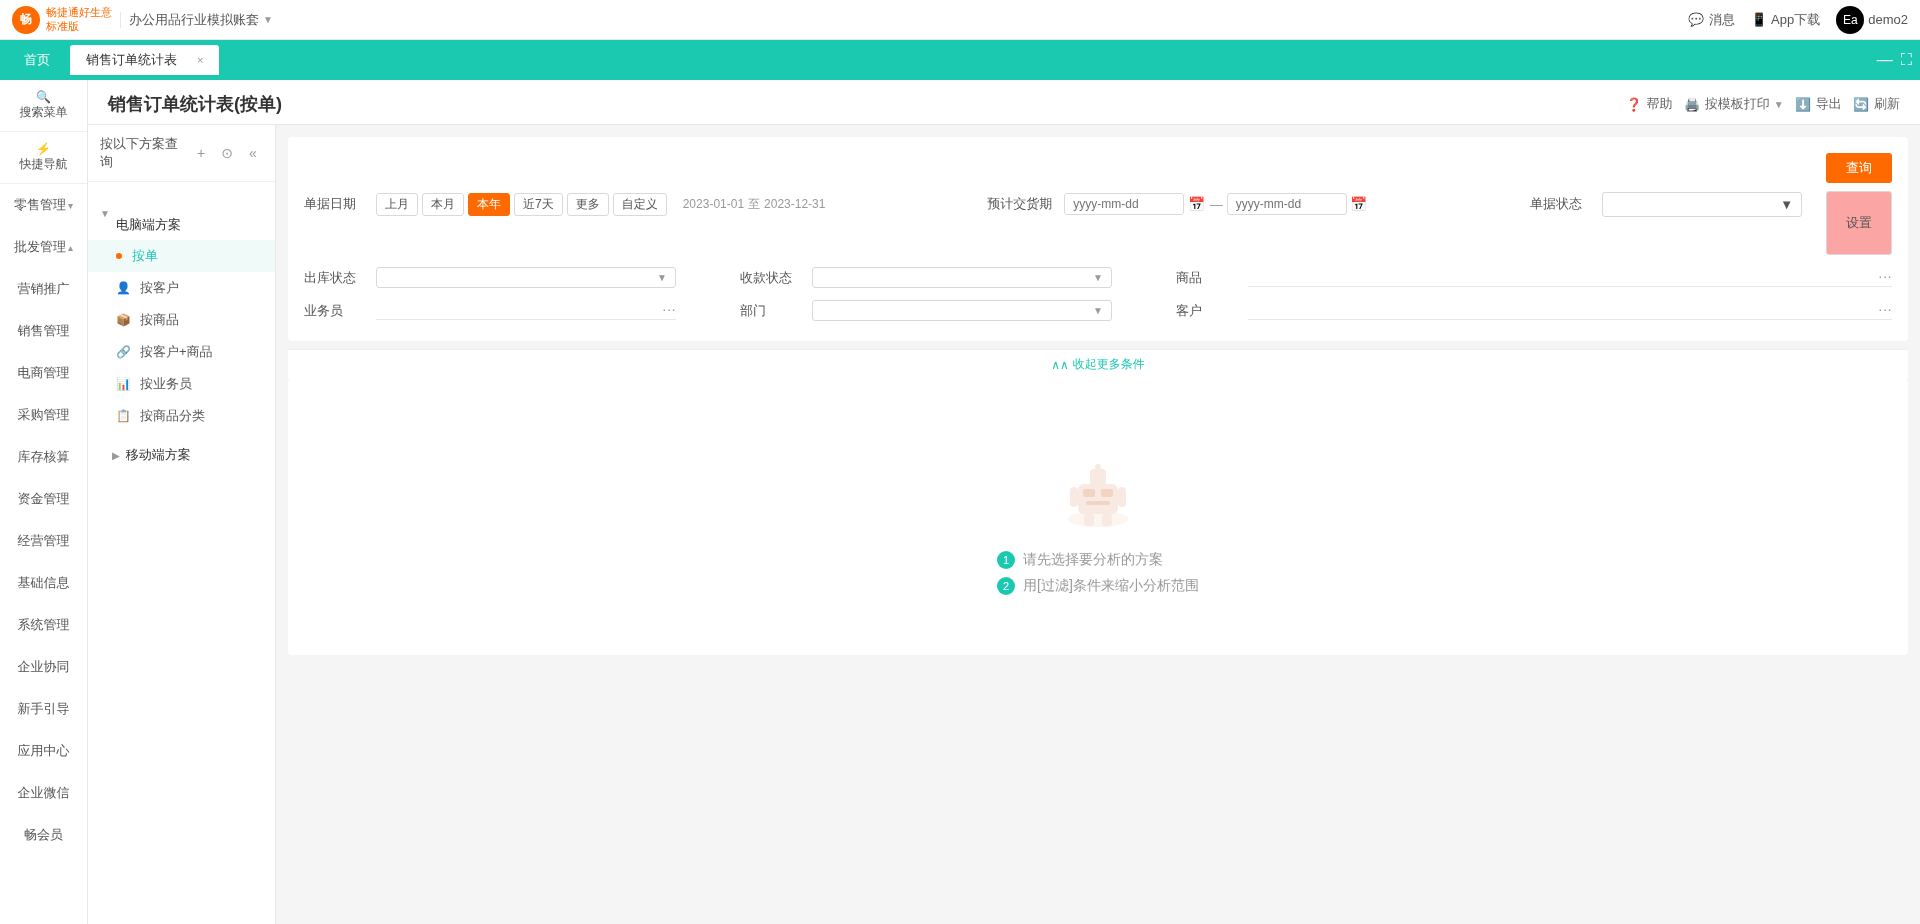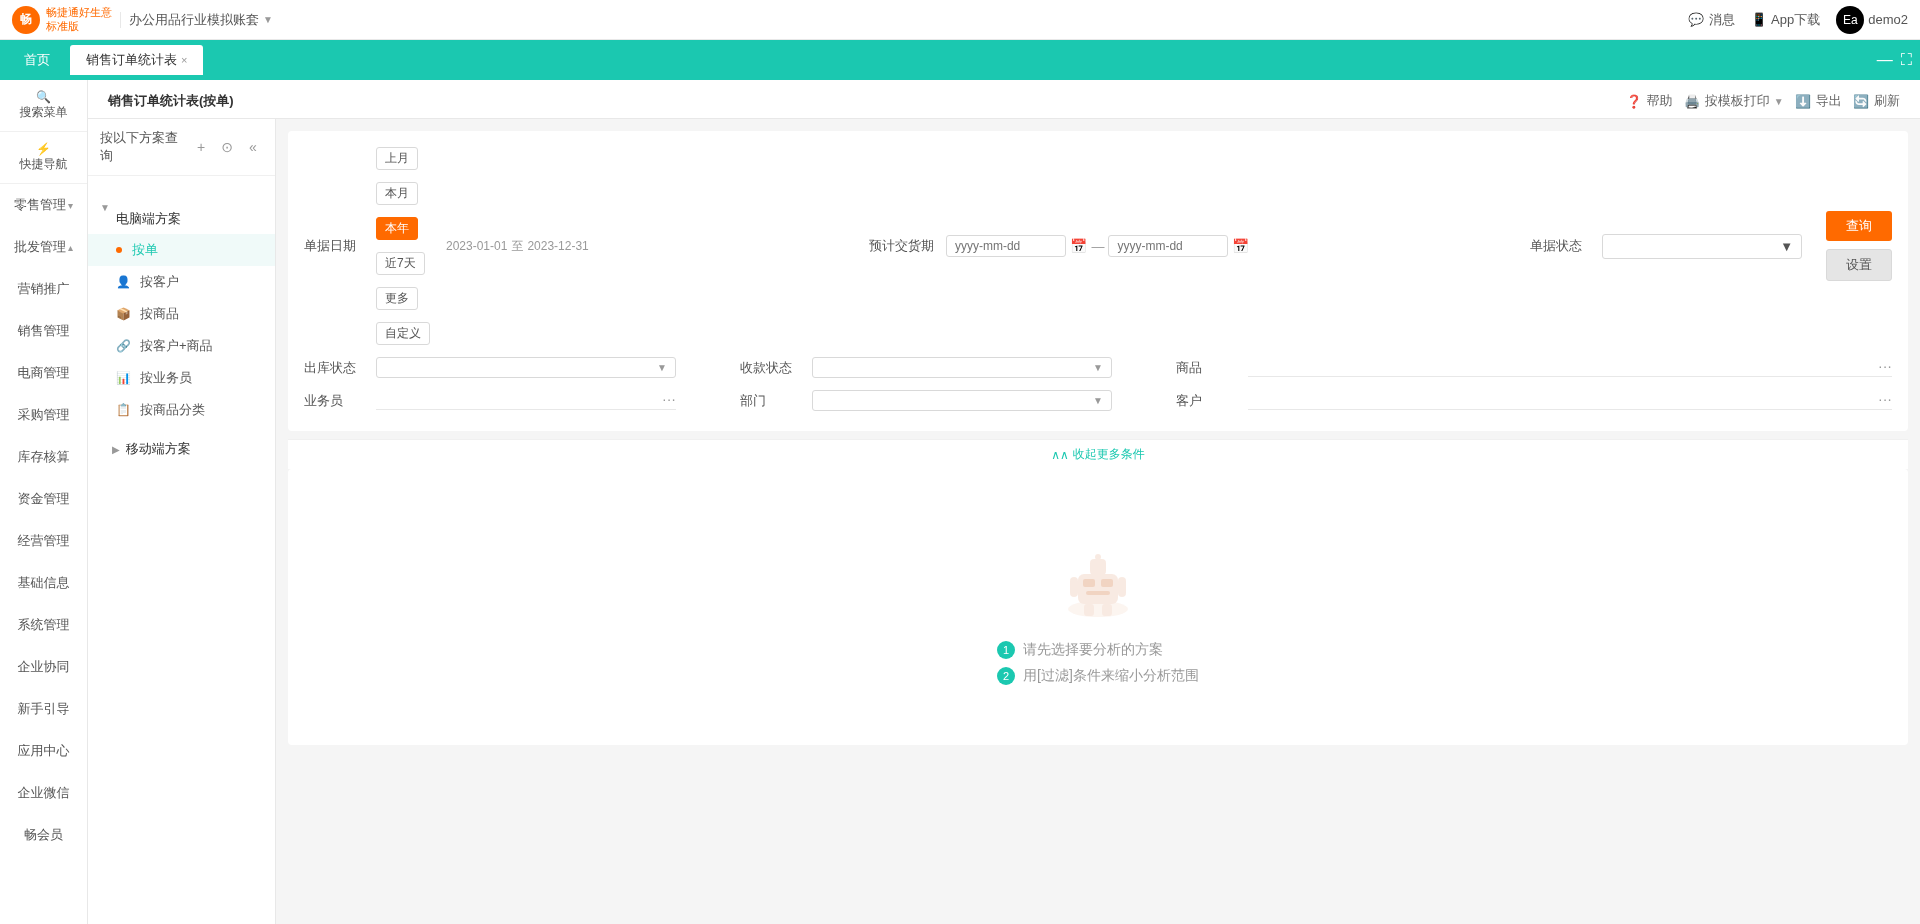--- a/index.html
+++ b/index.html
@@ -13,42 +13,42 @@
     .logo-text { font-size: 11px; color: #ff6a00; line-height: 1.2; }
     .workspace-selector { display: flex; align-items: center; gap: 4px; color: #555; font-size: 13px; cursor: pointer; }
     .workspace-selector .chevron { color: #999; font-size: 10px; }
     .topbar-right { display: flex; align-items: center; gap: 16px; }
     .topbar-action { display: flex; align-items: center; gap: 4px; color: #555; font-size: 13px; cursor: pointer; }
     .user-avatar { width: 28px; height: 28px; border-radius: 50%; background: #000000; display: flex; align-items: center; justify-content: center; color: #fff; font-size: 12px; overflow: hidden; }
 
     
     .tabbar { height: 40px; background: #1bc8b0; display: flex; align-items: center; padding: 0 8px; gap: 4px; flex-shrink: 0; }
     .tab-home { padding: 6px 16px; color: #fff; font-size: 13px; cursor: pointer; border-radius: 3px 3px 0 0; }
-    .tab-active { background: #fff; color: #333; padding: 6px 16px; font-size: 13px; cursor: pointer; border-radius: 3px 3px 0 0; display: flex; align-items: center; gap: 4px; }
+    .tab-active { background: #fff; color: #333; padding: 6px 16px; font-size: 13px; cursor: pointer; border-radius: 3px 3px 0 0; display: flex; align-items: center; gap: 20px; }
     .tab-close { color: #999; font-size: 11px; cursor: pointer; }
     .tabbar-actions { margin-left: auto; display: flex; align-items: center; gap: 8px; }
     .tabbar-icon-btn { color: #fff; font-size: 16px; cursor: pointer; background: none; border: none; }
 
     
     .main-layout { display: flex; flex: 1; overflow: hidden; }
 
     
     .sidebar { width: 88px; background: #fff; border-right: 1px solid #e8e8e8; display: flex; flex-direction: column; overflow-y: auto; flex-shrink: 0; }
     .sidebar-item { padding: 12px 4px; text-align: center; cursor: pointer; color: #555; font-size: 13px; position: relative; }
     .sidebar-item.has-arrow { display: flex; align-items: center; justify-content: center; gap: 2px; }
     .sidebar-arrow { font-size: 10px; color: #999; }
     .sidebar-search { padding: 10px 8px; text-align: center; font-size: 12px; color: #555; cursor: pointer; border-bottom: 1px solid #f0f0f0; }
     .sidebar-quick { padding: 10px 8px; text-align: center; font-size: 12px; color: #555; cursor: pointer; border-bottom: 1px solid #f0f0f0; }
 
     
     .content-area { flex: 1; display: flex; flex-direction: column; overflow: hidden; background: #f5f5f5; }
 
     
     .page-header { background: #fff; padding: 12px 20px 8px 20px; border-bottom: 1px solid #e8e8e8; display: flex; align-items: center; justify-content: space-between; flex-shrink: 0; }
-    .page-title { font-size: 13px; font-weight: bold; color: #333; }
+    .page-title { font-size: 18px; font-weight: bold; color: #333; }
     .page-header-actions { display: flex; align-items: center; gap: 12px; }
     .header-action-btn { display: flex; align-items: center; gap: 4px; color: #666; font-size: 13px; cursor: pointer; }
     .header-action-btn .icon { color: #1bc8b0; }
 
     
     .body-layout { display: flex; flex: 1; overflow: hidden; }
 
     
     .scheme-panel { width: 188px; background: #fff; border-right: 1px solid #e8e8e8; flex-shrink: 0; overflow-y: auto; }
     .scheme-panel-header { padding: 10px 12px; display: flex; align-items: center; gap: 6px; border-bottom: 1px solid #f0f0f0; }
@@ -64,40 +64,40 @@
     .scheme-item-icon { width: 16px; height: 16px; display: flex; align-items: center; justify-content: center; font-size: 12px; color: #ff6a00; }
     .scheme-sub-section { padding: 4px 0; }
     .scheme-sub-header { padding: 6px 12px 6px 24px; display: flex; align-items: center; gap: 6px; cursor: pointer; font-size: 13px; color: #333; }
 
     
     .query-panel { flex: 1; overflow-y: auto; background: #f5f5f5; padding: 12px; }
     .filter-section { background: #fff; border-radius: 4px; padding: 16px; margin-bottom: 8px; }
     .filter-row { display: flex; align-items: center; gap: 12px; margin-bottom: 12px; flex-wrap: wrap; }
     .filter-row:last-child { margin-bottom: 4px; }
     .filter-label { font-size: 13px; color: #555; white-space: nowrap; min-width: 60px; }
-    .date-shortcuts { display: flex; align-items: flex-start; gap: 12px; flex-direction: column; }
+    .date-shortcuts { display: flex; align-items: flex-end; gap: 4px; }
     .date-btn { padding: 2px 8px; border: 1px solid #d9d9d9; border-radius: 3px; font-size: 12px; color: #555; cursor: pointer; background: #fff; }
     .date-btn.active { background: #ff6a00; color: #fff; border-color: #ff6a00; }
     .date-range { display: flex; align-items: center; gap: 4px; font-size: 12px; color: #999; margin-left: 4px; }
     .date-input { border: 1px solid #d9d9d9; border-radius: 3px; padding: 3px 8px; font-size: 12px; color: #c2410c; background: #fff; width: 120px; outline: none; }
     .date-dash { color: #999; }
     .filter-select { border: 1px solid #d9d9d9; border-radius: 3px; padding: 4px 8px; font-size: 13px; color: #555; background: #fff; min-width: 200px; display: flex; align-items: center; justify-content: space-between; cursor: pointer; }
     .filter-select .chevron { color: #999; font-size: 10px; }
     .filter-dots { color: #999; font-size: 14px; cursor: pointer; margin-left: 4px; }
     .status-select { border: 1px solid #d9d9d9; border-radius: 3px; padding: 4px 8px; font-size: 13px; color: #555; background: #fff; min-width: 280px; display: flex; align-items: center; justify-content: space-between; cursor: pointer; }
     .predicted-date { display: flex; align-items: center; gap: 4px; }
     .calendar-icon { color: #ff6a00; font-size: 14px; cursor: pointer; }
 
     
     .collapse-bar { display: flex; align-items: center; justify-content: center; padding: 6px; background: #fff; border-top: 1px solid #f0f0f0; margin-top: 4px; }
     .collapse-btn { display: flex; align-items: center; gap: 4px; font-size: 12px; color: #1bc8b0; cursor: pointer; }
 
     
     .query-btn { background: #ff6a00; color: #fff; border: none; border-radius: 3px; padding: 6px 20px; font-size: 13px; cursor: pointer; }
-    .settings-btn { background: #e5e5e5; color: #555; border: 1px solid #d9d9d9; border-radius: 3px; padding: 6px 16px; font-size: 13px; cursor: pointer; margin-top: 4px; }
+    .settings-btn { background: #fca5a5; color: #555; border: 1px solid #d9d9d9; border-radius: 3px; padding: 22px 16px; font-size: 13px; cursor: pointer; margin-top: 4px; }
     .btn-group { display: flex; flex-direction: column; gap: 4px; margin-left: 12px; }
 
     
     .empty-state { display: flex; flex-direction: column; align-items: center; justify-content: center; padding: 60px 20px; gap: 12px; }
     .empty-icon { width: 100px; height: 100px; opacity: 0.6; }
     .empty-hints { display: flex; flex-direction: column; gap: 8px; }
     .empty-hint { display: flex; align-items: center; gap: 8px; font-size: 14px; color: #999; }
     .hint-num { width: 18px; height: 18px; border-radius: 50%; background: #1bc8b0; color: #fff; font-size: 11px; display: flex; align-items: center; justify-content: center; flex-shrink: 0; }
 
     

